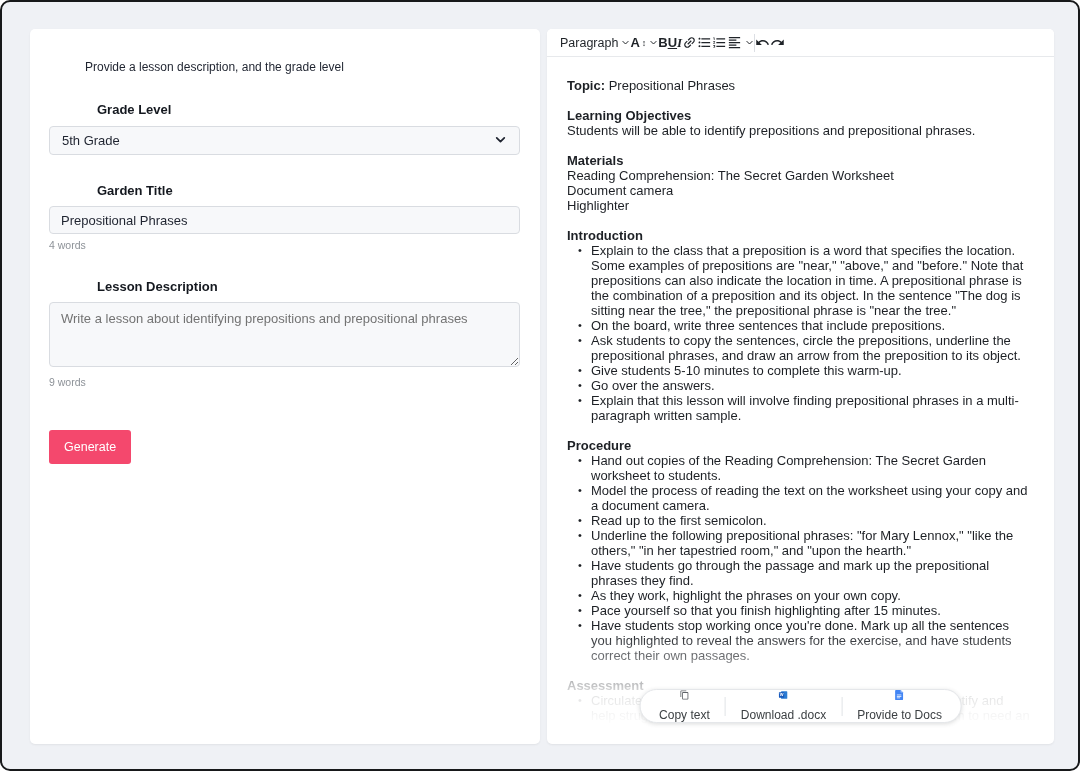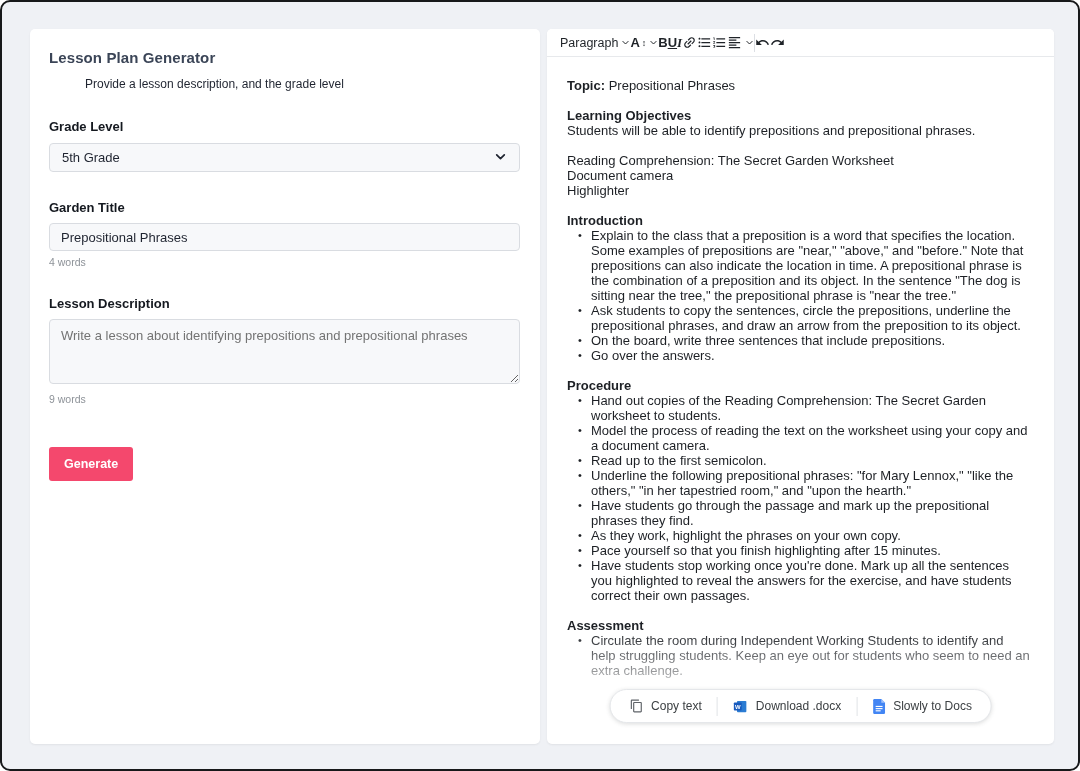--- a/index.html
+++ b/index.html
@@ -11,42 +11,42 @@
     overflow:hidden;
   }
   .card { position:absolute; top:27px; height:715px; background:#fff;
     border-radius:5px; box-shadow:0 1px 2px rgba(60,64,67,.08); }
   .card.left  { left:28px;  width:510px; padding:20px 19px; }
   .card.right { left:545px; width:507px; padding:0; overflow:hidden; }
 
   
   .panel-title { font-size:15px; font-weight:bold; color:#3b4557; letter-spacing:.1px; }
   .panel-sub   { font-size:12px; color:#1f2430; margin-top:11px;margin-left:36px; }
-  .field-label { display:block; font-size:13px; font-weight:bold; color:#14181f; margin-top:28px; }
+  .field-label { display:block; font-size:13px; font-weight:bold; color:#14181f; margin-top:28px;margin-left:48px; }
   .select-box {
     margin-top:9px; height:29px; width:471px; background:#f7f8fa;
     border:1px solid #d9dce1; border-radius:4px;
     display:flex; align-items:center; justify-content:space-between;
     padding:0 12px; font-size:13px; color:#1f2430; cursor:pointer;
   }
   .text-input {
     margin-top:8px; height:28px; width:471px; background:#f7f8fa;
     border:1px solid #d9dce1; border-radius:4px; padding:0 11px;
     font-size:13px; color:#1f2430; font-family:"Liberation Sans", sans-serif;
   }
   .textarea-input {
     margin-top:8px; height:65px; width:471px; background:#f7f8fa;
     border:1px solid #d9dce1; border-radius:4px; padding:8px 11px;
     font-size:13px; color:#737373; font-family:"Liberation Sans", sans-serif;
     resize:both; line-height:1.3;
   }
   .word-count { font-size:10.5px; color:#8d9298; margin-top:5px; }
   .generate-btn {
     margin-top:42px; height:34px; padding:0 15px; border:none; border-radius:3px;
-    background:#f4486d; color:#fff; font-size:12.5px; font-weight:bold;
+    background:#f4486d; color:#fff; font-size:12.5px; font-weight:normal;
     font-family:"Liberation Sans", sans-serif; cursor:pointer;text-align:center;
   }
 
   
   .toolbar {
     height:28px; display:flex; align-items:center; 
     padding:0 13px; border-bottom:1px solid #e7e9ec; background:#fff;
   }
   .tbtn { display:flex; align-items:center; gap:3px; color:#1f2328;
     font-size:12.5px; cursor:pointer; white-space:nowrap; }
@@ -75,30 +75,29 @@
     background:linear-gradient(180deg, rgba(255,255,255,0) 0%, rgba(255,255,255,.88) 58%, #ffffff 85%);
     border-radius:0 0 5px 5px; pointer-events:none;
   }
   .action-pill {
     position:absolute; bottom:21px; left:50%; transform:translateX(-50%); z-index:3;
     height:34px; background:#fff; border:1px solid #e5e7ea; border-radius:17px;
     box-shadow:0 1px 4px rgba(60,64,67,.18);
     display:flex; align-items:center; padding:0 4px; white-space:nowrap;
   }
   .pill-btn { display:flex; align-items:center; gap:8px; padding:0 15px;
-    font-size:12px; color:#3c4043; cursor:pointer; height:100%; }
+    font-size:12px; color:#3c4043; cursor:pointer; height:100%;flex-direction:column; }
   .pill-sep { width:1px; height:19px; background:#e0e3e7; }
 </style>
 </head>
 <body>
 
 <div class="frame">
 
   <div class="card left">
-    <div class="panel-title">Lesson Plan Generator</div>
     <div class="panel-sub">Provide a lesson description, and the grade level</div>
 
     <label class="field-label">Grade Level</label>
     <div class="select-box">
       <span>5th Grade</span>
       <span>
         <svg width="13" height="13" viewBox="0 0 24 24" fill="none" stroke="#1f2430" stroke-width="3.2" stroke-linecap="round" stroke-linejoin="round">
             <path d="M5 9l7 7 7-7"></path>
           </svg>
       </span>
@@ -177,30 +176,33 @@
         <b>Topic:</b>
         <span> </span>
         <span>Prepositional Phrases</span>
       </div>
       <div>
           <div class="doc-section">
             <div class="doc-heading">Learning Objectives</div>
             <div class="doc-line">Students will be able to identify prepositions and prepositional phrases.</div>
           </div>
           <div class="doc-section">
+            <div class="doc-heading">Materials</div>
             <div class="doc-line">Reading Comprehension: The Secret Garden Worksheet</div>
             <div class="doc-line">Document camera</div>
             <div class="doc-line">Highlighter</div>
           </div>
           <div class="doc-section">
             <div class="doc-heading">Introduction</div>
             <div class="doc-bullet">Explain to the class that a preposition is a word that specifies the location. Some examples of prepositions are "near," "above," and "before." Note that prepositions can also indicate the location in time. A prepositional phrase is the combination of a preposition and its object. In the sentence "The dog is sitting near the tree," the prepositional phrase is "near the tree."</div>
+            <div class="doc-bullet">On the board, write three sentences that include prepositions.</div>
             <div class="doc-bullet">Ask students to copy the sentences, circle the prepositions, underline the prepositional phrases, and draw an arrow from the preposition to its object.</div>
-            <div class="doc-bullet">On the board, write three sentences that include prepositions.</div>
+            <div class="doc-bullet">Give students 5-10 minutes to complete this warm-up.</div>
             <div class="doc-bullet">Go over the answers.</div>
+            <div class="doc-bullet">Explain that this lesson will involve finding prepositional phrases in a multi-paragraph written sample.</div>
           </div>
           <div class="doc-section">
             <div class="doc-heading">Procedure</div>
             <div class="doc-bullet">Hand out copies of the Reading Comprehension: The Secret Garden worksheet to students.</div>
             <div class="doc-bullet">Model the process of reading the text on the worksheet using your copy and a document camera.</div>
             <div class="doc-bullet">Read up to the first semicolon.</div>
             <div class="doc-bullet">Underline the following prepositional phrases: "for Mary Lennox," "like the others," "in her tapestried room," and "upon the hearth."</div>
             <div class="doc-bullet">Have students go through the passage and mark up the prepositional phrases they find.</div>
             <div class="doc-bullet">As they work, highlight the phrases on your own copy.</div>
             <div class="doc-bullet">Pace yourself so that you finish highlighting after 15 minutes.</div>
@@ -233,17 +235,17 @@
       </span>
       <span class="pill-sep"></span>
       <span class="pill-btn">
         <svg width="13" height="15" viewBox="0 0 19 24">
           <path d="M2 0h11l6 6v16a2 2 0 0 1-2 2H2a2 2 0 0 1-2-2V2a2 2 0 0 1 2-2z" fill="#4285f4"></path>
           <path d="M13 0l6 6h-6V0z" fill="#a1c2fa"></path>
           <rect x="4" y="11" width="11" height="1.8" fill="#ffffff"></rect>
           <rect x="4" y="14.5" width="11" height="1.8" fill="#ffffff"></rect>
           <rect x="4" y="18" width="8" height="1.8" fill="#ffffff"></rect>
         </svg>
-        <span>Slowly to Docs</span>
+        <span>Provide to Docs</span>
       </span>
     </div>
   </div>
 </div>
 
 </body></html>

